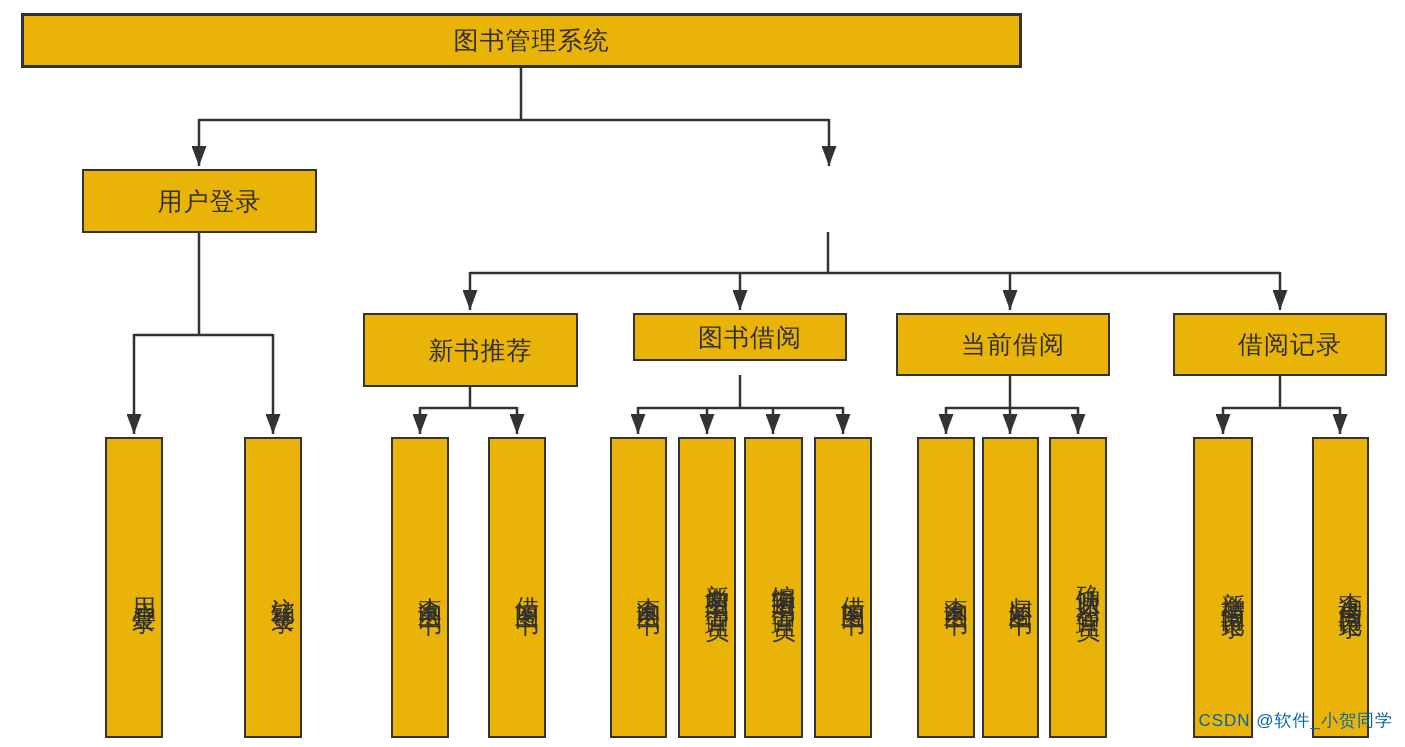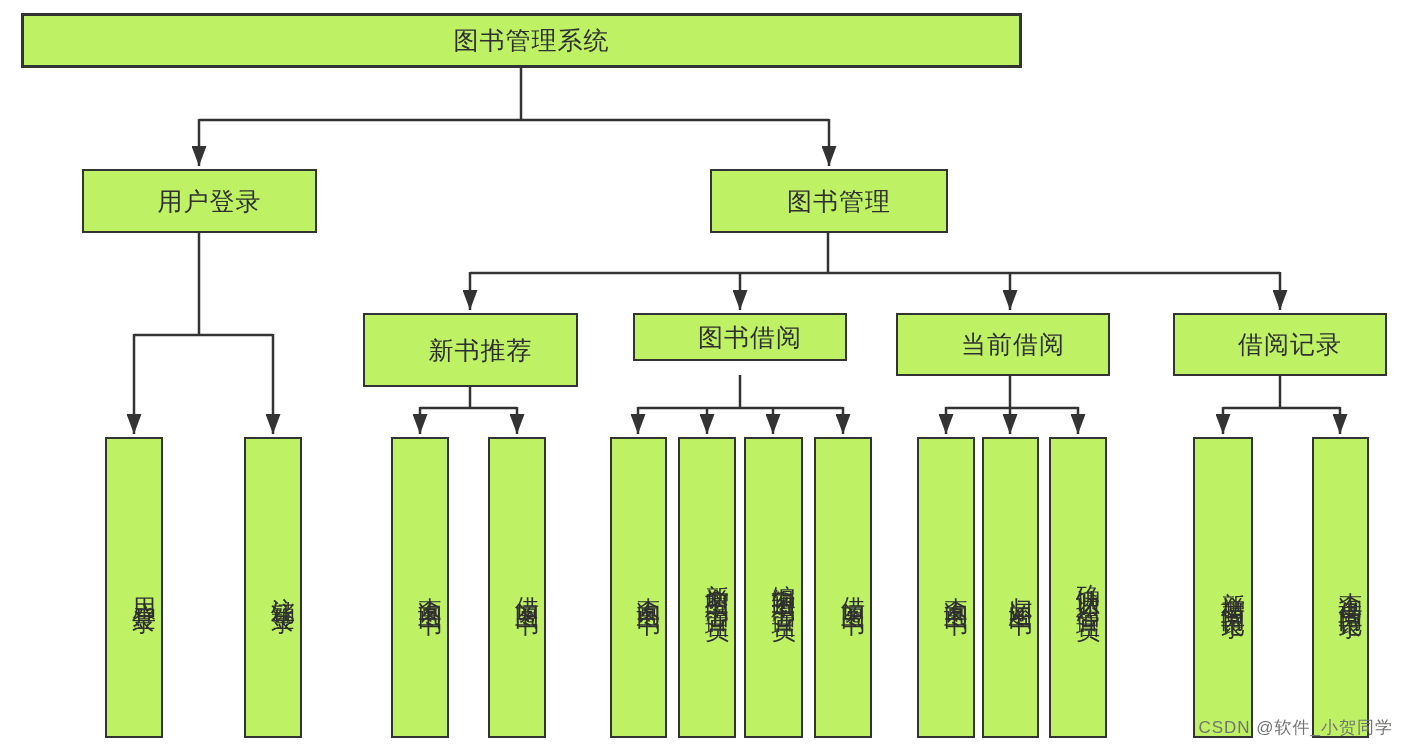--- a/index.html
+++ b/index.html
@@ -3,33 +3,33 @@
 <meta charset="utf-8">
 <style>
   html,body{margin:0;padding:0;background:#ffffff;}
   #canvas{
     position:relative;width:1405px;height:747px;background:#ffffff;
     font-family:"Liberation Sans","DejaVu Sans",sans-serif;
     color:#2f2f2f;overflow:hidden;
   }
   #wires{position:absolute;left:0;top:0;width:1405px;height:747px;}
   .box{
-    position:absolute;background:#bef264;border:2px solid #333333;
+    position:absolute;background:#eab308;border:2px solid #333333;
     box-sizing:border-box;display:flex;align-items:center;justify-content:center;padding-left:20px;
   }
   .root{border-width:3px;}
   .hlabel{font-size:25px;letter-spacing:1px;white-space:nowrap;}
   .leaf{align-items:center;}
   .vtext{
     writing-mode:vertical-rl;text-orientation:mixed;
     font-size:24px;line-height:1;letter-spacing:5px;white-space:nowrap;
   }
   .watermark{
-    position:absolute;right:12px;bottom:8px;
-    font-size:17px;letter-spacing:1px;color:#737373;white-space:nowrap;text-align:right;
+    position:absolute;right:12px;bottom:15px;
+    font-size:17px;letter-spacing:1px;color:#0369a1;white-space:nowrap;text-align:right;
   }
 </style>
 </head>
 <body>
 
 <div id="canvas">
 
   <svg id="wires" viewBox="0 0 1405 747" xmlns="http://www.w3.org/2000/svg">
     <defs>
       <marker id="arw" markerWidth="8" markerHeight="6" refX="8" refY="3" orient="auto" markerUnits="strokeWidth">
@@ -80,23 +80,20 @@
     </g>
   </svg>
 
   <div class="box root" style="left:21px;top:13px;width:1001px;height:55px;">
     <span class="hlabel">图书管理系统</span>
   </div>
 
   <div class="box" style="left:82px;top:169px;width:235px;height:64px;">
     <span class="hlabel">用户登录</span>
   </div>
-  <div class="box" style="left:710px;top:169px;width:238px;height:64px;">
-    <span class="hlabel">图书管理</span>
-  </div>
 
   <div class="box" style="left:363px;top:313px;width:215px;height:74px;">
     <span class="hlabel">新书推荐</span>
   </div>
   <div class="box" style="left:633px;top:313px;width:214px;height:48px;">
     <span class="hlabel">图书借阅</span>
   </div>
   <div class="box" style="left:896px;top:313px;width:214px;height:63px;">
     <span class="hlabel">当前借阅</span>
   </div>

